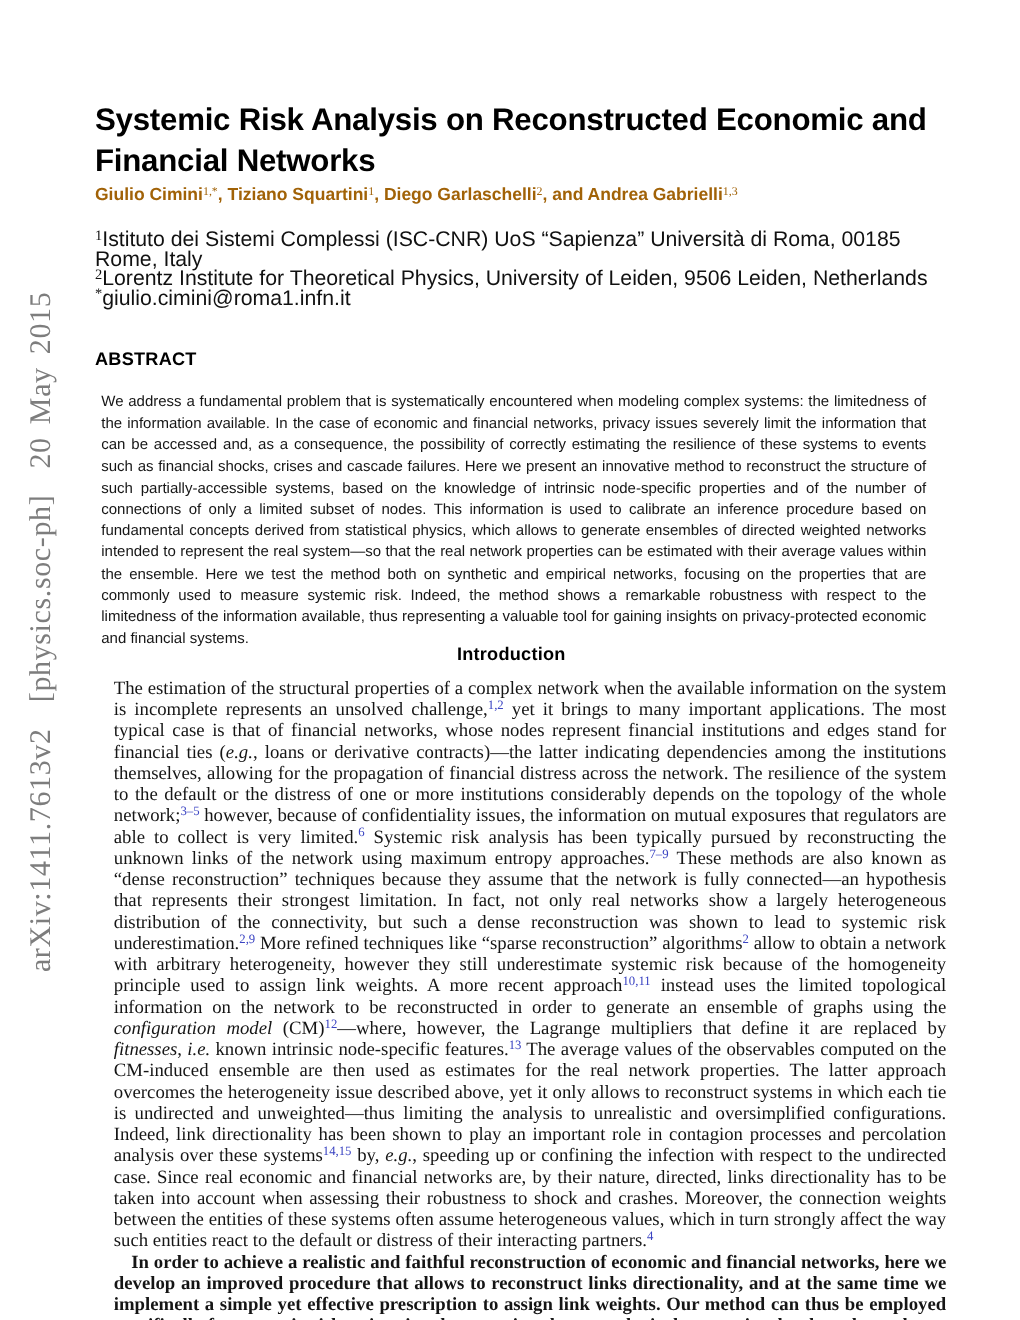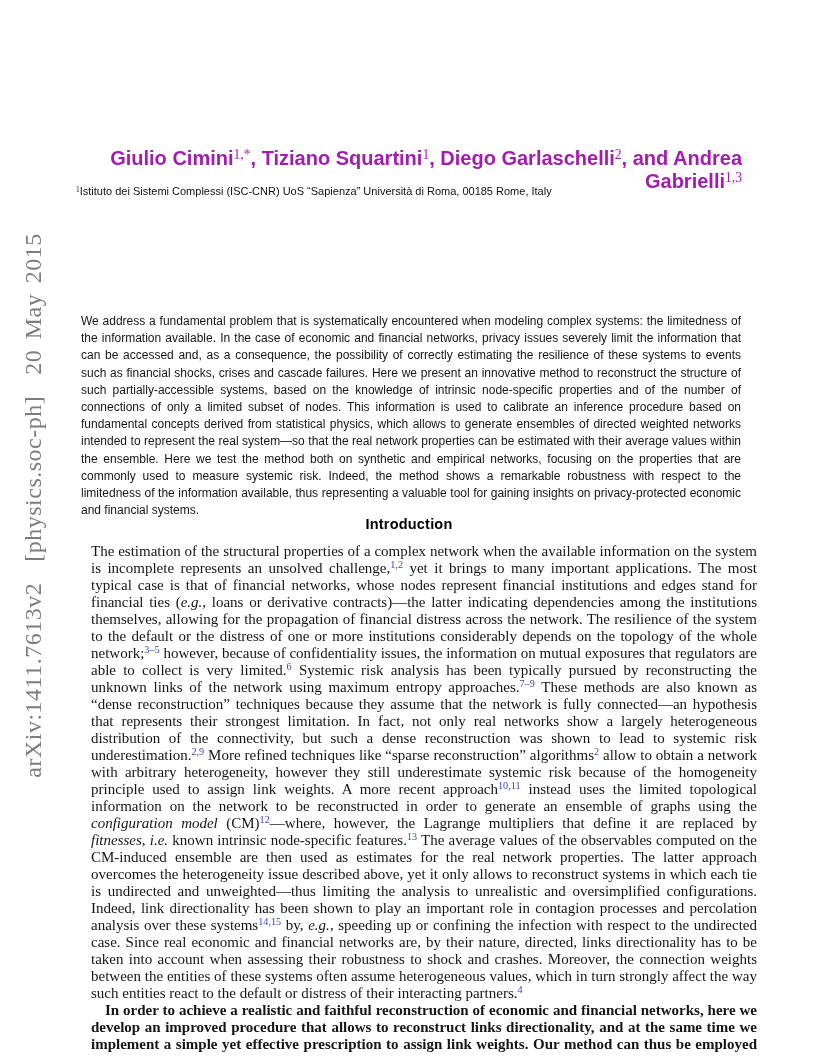--- a/index.html
+++ b/index.html
@@ -17,23 +17,23 @@
   .stamp-text {
     transform:rotate(-90deg); white-space:pre;
     font-family:"Liberation Serif", serif; font-size:24px;
     letter-spacing:0.5px; word-spacing:4px; color:var(--stamp);
   }
   .content { position:absolute; left:76px; width:666px; }
   .title {
     top:80px; font-size:25px; font-weight:bold; line-height:33px;
     letter-spacing:-0.2px; color:#000; width:672px;
   }
-  .authors { top:147px; font-size:20px; font-weight:bold; color:#a21caf;text-align:right; }
+  .authors { top:147px; font-size:14px; font-weight:bold; color:#a16207; }
   .authors .sup { font-weight:normal; font-family:"Liberation Serif", serif; }
-  .affils { top:184px; font-size:11px; line-height:15.5px; color:#111; }
+  .affils { top:184px; font-size:17px; line-height:15.5px; color:#111; }
   .affil-line .sup { font-family:"Liberation Serif", serif; }
   .sec-heading { font-size:14.5px; font-weight:bold; color:#000; letter-spacing:0.2px; }
   .abstract-heading { top:280px; }
   .abstract-body {
     top:313px; left:81px; width:660px; font-size:12px; line-height:17.2px;
     text-align:justify; color:#151515;
   }
   .intro-heading { top:516px;text-align:center; }
   .body-text {
     top:543px; font-size:15px; line-height:17px; text-align:justify;
@@ -48,27 +48,31 @@
 </style>
 </head>
 <body>
 
 <div class="page">
 
   <div class="stamp-wrap">
     <div class="stamp-text">arXiv:1411.7613v2  [physics.soc-ph]  20 May 2015</div>
   </div>
 
+  <h1 class="content title">Systemic Risk Analysis on Reconstructed Economic and Financial Networks</h1>
 
   <div class="content authors"><span>Giulio Cimini</span><span class="sup">1,*</span><span>, Tiziano Squartini</span><span class="sup">1</span><span>, Diego Garlaschelli</span><span class="sup">2</span><span>, and Andrea Gabrielli</span><span class="sup">1,3</span></div>
 
   <div class="content affils">
     <div class="affil-line"><span class="sup">1</span><span>Istituto dei Sistemi Complessi (ISC-CNR) UoS “Sapienza” Università di Roma, 00185 Rome, Italy</span></div>
+    <div class="affil-line"><span class="sup">2</span><span>Lorentz Institute for Theoretical Physics, University of Leiden, 9506 Leiden, Netherlands</span></div>
+    <div class="affil-line"><span class="sup">*</span><span>giulio.cimini@roma1.infn.it</span></div>
   </div>
 
+  <h2 class="content sec-heading abstract-heading">ABSTRACT</h2>
 
   <div class="content abstract-body">We address a fundamental problem that is systematically encountered when modeling complex systems: the limitedness of the information available. In the case of economic and financial networks, privacy issues severely limit the information that can be accessed and, as a consequence, the possibility of correctly estimating the resilience of these systems to events such as financial shocks, crises and cascade failures. Here we present an innovative method to reconstruct the structure of such partially-accessible systems, based on the knowledge of intrinsic node-specific properties and of the number of connections of only a limited subset of nodes. This information is used to calibrate an inference procedure based on fundamental concepts derived from statistical physics, which allows to generate ensembles of directed weighted networks intended to represent the real system—so that the real network properties can be estimated with their average values within the ensemble. Here we test the method both on synthetic and empirical networks, focusing on the properties that are commonly used to measure systemic risk. Indeed, the method shows a remarkable robustness with respect to the limitedness of the information available, thus representing a valuable tool for gaining insights on privacy-protected economic and financial systems.</div>
 
   <h2 class="content sec-heading intro-heading">Introduction</h2>
 
   <div class="content body-text">
     <p class="para"><span>The estimation of the structural properties of a complex network when the available information on the system is incomplete represents an unsolved challenge,</span><span class="sup cite">1,2</span><span> yet it brings to many important applications. The most typical case is that of financial networks, whose nodes represent financial institutions and edges stand for financial ties (</span><span class="it">e.g.</span><span>, loans or derivative contracts)—the latter indicating dependencies among the institutions themselves, allowing for the propagation of financial distress across the network. The resilience of the system to the default or the distress of one or more institutions considerably depends on the topology of the whole network;</span><span class="sup cite">3–5</span><span> however, because of confidentiality issues, the information on mutual exposures that regulators are able to collect is very limited.</span><span class="sup cite">6</span><span> Systemic risk analysis has been typically pursued by reconstructing the unknown links of the network using maximum entropy approaches.</span><span class="sup cite">7–9</span><span> These methods are also known as “dense reconstruction” techniques because they assume that the network is fully connected—an hypothesis that represents their strongest limitation. In fact, not only real networks show a largely heterogeneous distribution of the connectivity, but such a dense reconstruction was shown to lead to systemic risk underestimation.</span><span class="sup cite">2,9</span><span> More refined techniques like “sparse reconstruction” algorithms</span><span class="sup cite">2</span><span> allow to obtain a network with arbitrary heterogeneity, however they still underestimate systemic risk because of the homogeneity principle used to assign link weights. A more recent approach</span><span class="sup cite">10,11</span><span> instead uses the limited topological information on the network to be reconstructed in order to generate an ensemble of graphs using the </span><span class="it">configuration model</span><span> (CM)</span><span class="sup cite">12</span><span>—where, however, the Lagrange multipliers that define it are replaced by </span><span class="it">fitnesses</span><span>, </span><span class="it">i.e.</span><span> known intrinsic node-specific features.</span><span class="sup cite">13</span><span> The average values of the observables computed on the CM-induced ensemble are then used as estimates for the real network properties. The latter approach overcomes the heterogeneity issue described above, yet it only allows to reconstruct systems in which each tie is undirected and unweighted—thus limiting the analysis to unrealistic and oversimplified configurations. Indeed, link directionality has been shown to play an important role in contagion processes and percolation analysis over these systems</span><span class="sup cite">14,15</span><span> by, </span><span class="it">e.g.</span><span>, speeding up or confining the infection with respect to the undirected case. Since real economic and financial networks are, by their nature, directed, links directionality has to be taken into account when assessing their robustness to shock and crashes. Moreover, the connection weights between the entities of these systems often assume heterogeneous values, which in turn strongly affect the way such entities react to the default or distress of their interacting partners.</span><span class="sup cite">4</span></p>
     <p class="para para-cont"><span>In order to achieve a realistic and faithful reconstruction of economic and financial networks, here we develop an improved procedure that allows to reconstruct links directionality, and at the same time we implement a simple yet effective prescription to assign link weights. Our method can thus be employed specifically for systemic risk estimation, by assessing those topological properties that have been shown to play a crucial role in contagion processes and in the propagation of distress over a</span></p>
   </div>
 

